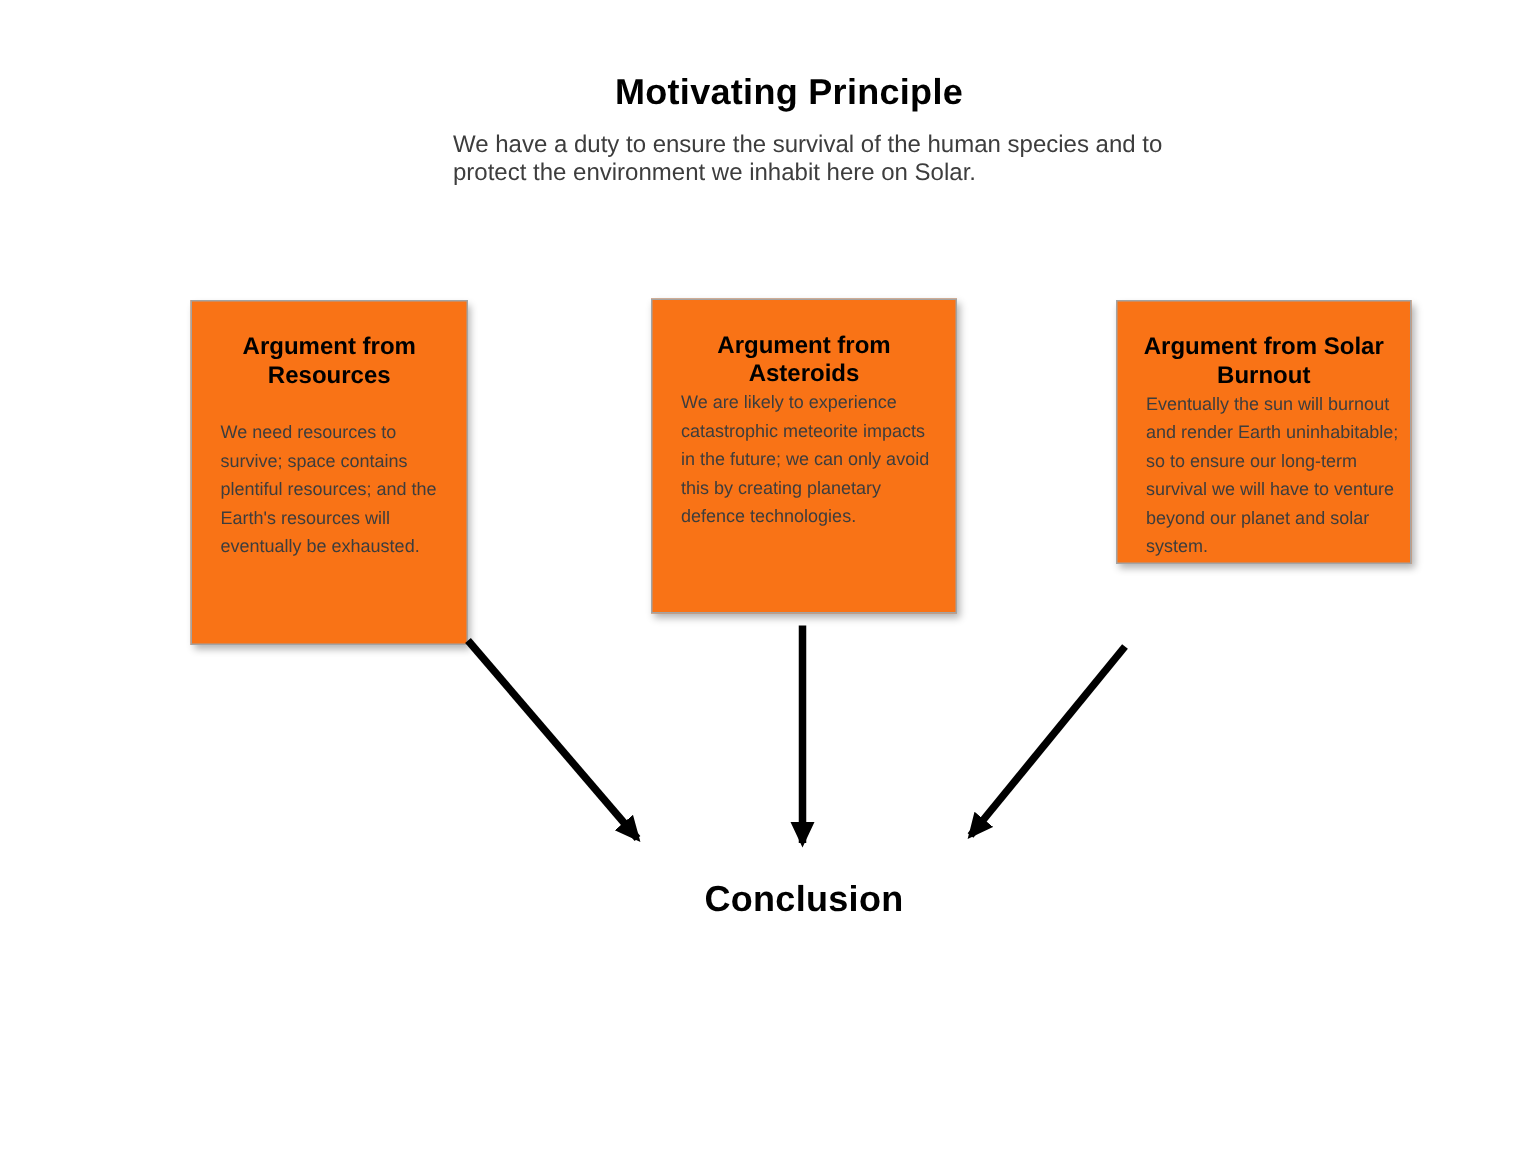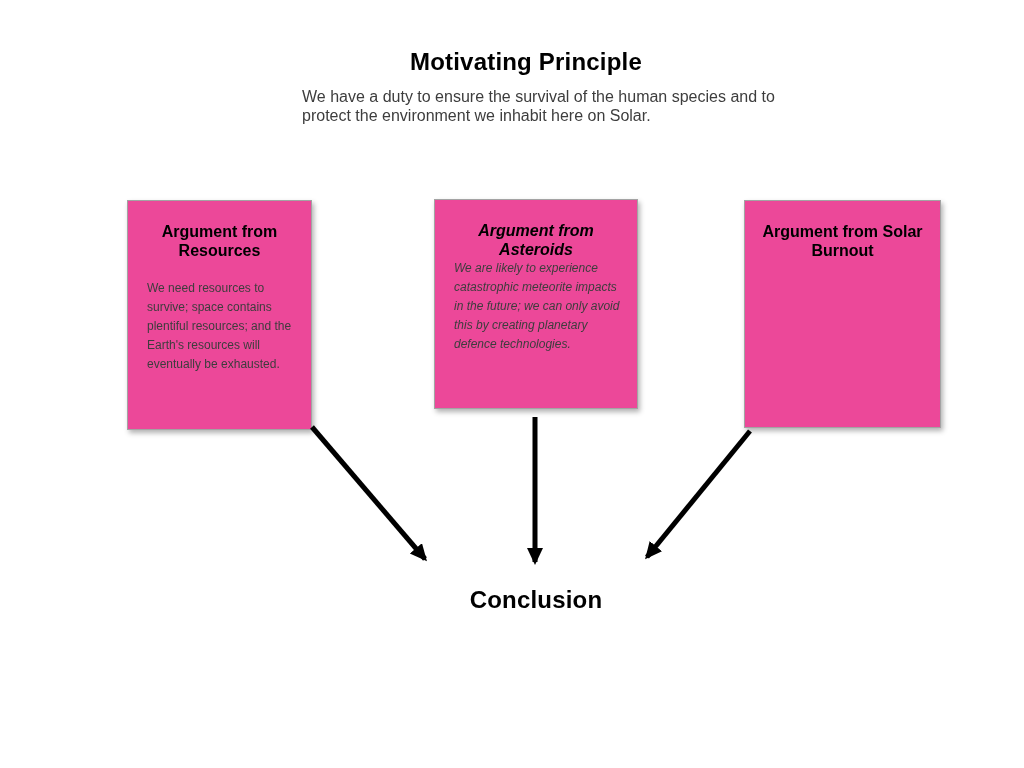--- a/index.html
+++ b/index.html
@@ -31,41 +31,41 @@
     letter-spacing: 0.2px;
   }
   .slide-subtitle {
     position: absolute;
     left: 281px; top: 87px; width: 474px;
     font-size: 16px; line-height: 19px;
     color: var(--body-text);
   }
   .arg-box {
     position: absolute;
-    background: #ec4899;
+    background: #f97316;
     border: 1px solid var(--box-border);
     box-shadow: 2px 3px 5px rgba(0,0,0,0.30);
   }
   .arg-box .box-title {
     margin-top: 21px;
     padding: 0 10px;
     text-align: center;
     font-size: 16px; line-height: 19px;
     font-weight: bold;
     color: var(--title-text);
   }
   .arg-box .box-body {
     font-size: 12px; line-height: 19px;
     color: var(--body-text);
   }
   .box-resources { left: 106px; top: 200px; width: 185px; height: 230px; }
   .box-resources .box-body { margin-top: 19px; padding-left: 19px; padding-right: 6px; }
-  .box-asteroids { left: 413px; top: 199px; width: 204px; height: 210px; font-style: italic; }
+  .box-asteroids { left: 413px; top: 199px; width: 204px; height: 210px; }
   .box-asteroids .box-body { margin-top: 0; padding-left: 19px; padding-right: 10px; }
-  .box-solar { left: 723px; top: 200px; width: 197px; height: 228px; }
+  .box-solar { left: 723px; top: 200px; width: 197px; height: 176px; }
   .box-solar .box-body { margin-top: 0; padding-left: 19px; padding-right: 4px; }
   .arrows-layer {
     position: absolute;
     left: 0; top: 0; width: 1024px; height: 768px;
     pointer-events: none;
   }
   .arrows-layer line { stroke: var(--arrow); stroke-width: 5; }
   .arrows-layer marker path { fill: var(--arrow); }
   .conclusion-title {
     position: absolute;
@@ -96,20 +96,21 @@
     <div class="box-body">We need resources to survive; space contains plentiful resources; and the Earth's resources will eventually be exhausted.</div>
   </div>
 
   <div class="arg-box box-asteroids">
     <div class="box-title">Argument from Asteroids</div>
     <div class="box-body">We are likely to experience catastrophic meteorite impacts in the future; we can only avoid this by creating planetary defence technologies.</div>
   </div>
 
   <div class="arg-box box-solar">
     <div class="box-title">Argument from Solar Burnout</div>
+    <div class="box-body">Eventually the sun will burnout and render Earth uninhabitable; so to ensure our long-term survival we will have to venture beyond our planet and solar system.</div>
   </div>
 
   <svg class="arrows-layer" width="1024" height="768" viewBox="0 0 1024 768" xmlns="http://www.w3.org/2000/svg">
     <defs>
       <marker id="arrowhead" markerUnits="userSpaceOnUse" markerWidth="20" markerHeight="18" refX="14" refY="8" orient="auto">
         <path d="M0,0 L17,8 L0,16 Z"></path>
       </marker>
     </defs>
     <line x1="291" y1="427" x2="404" y2="559" marker-end="url(#arrowhead)"></line>
     <line x1="514" y1="417" x2="514" y2="562" marker-end="url(#arrowhead)"></line>

